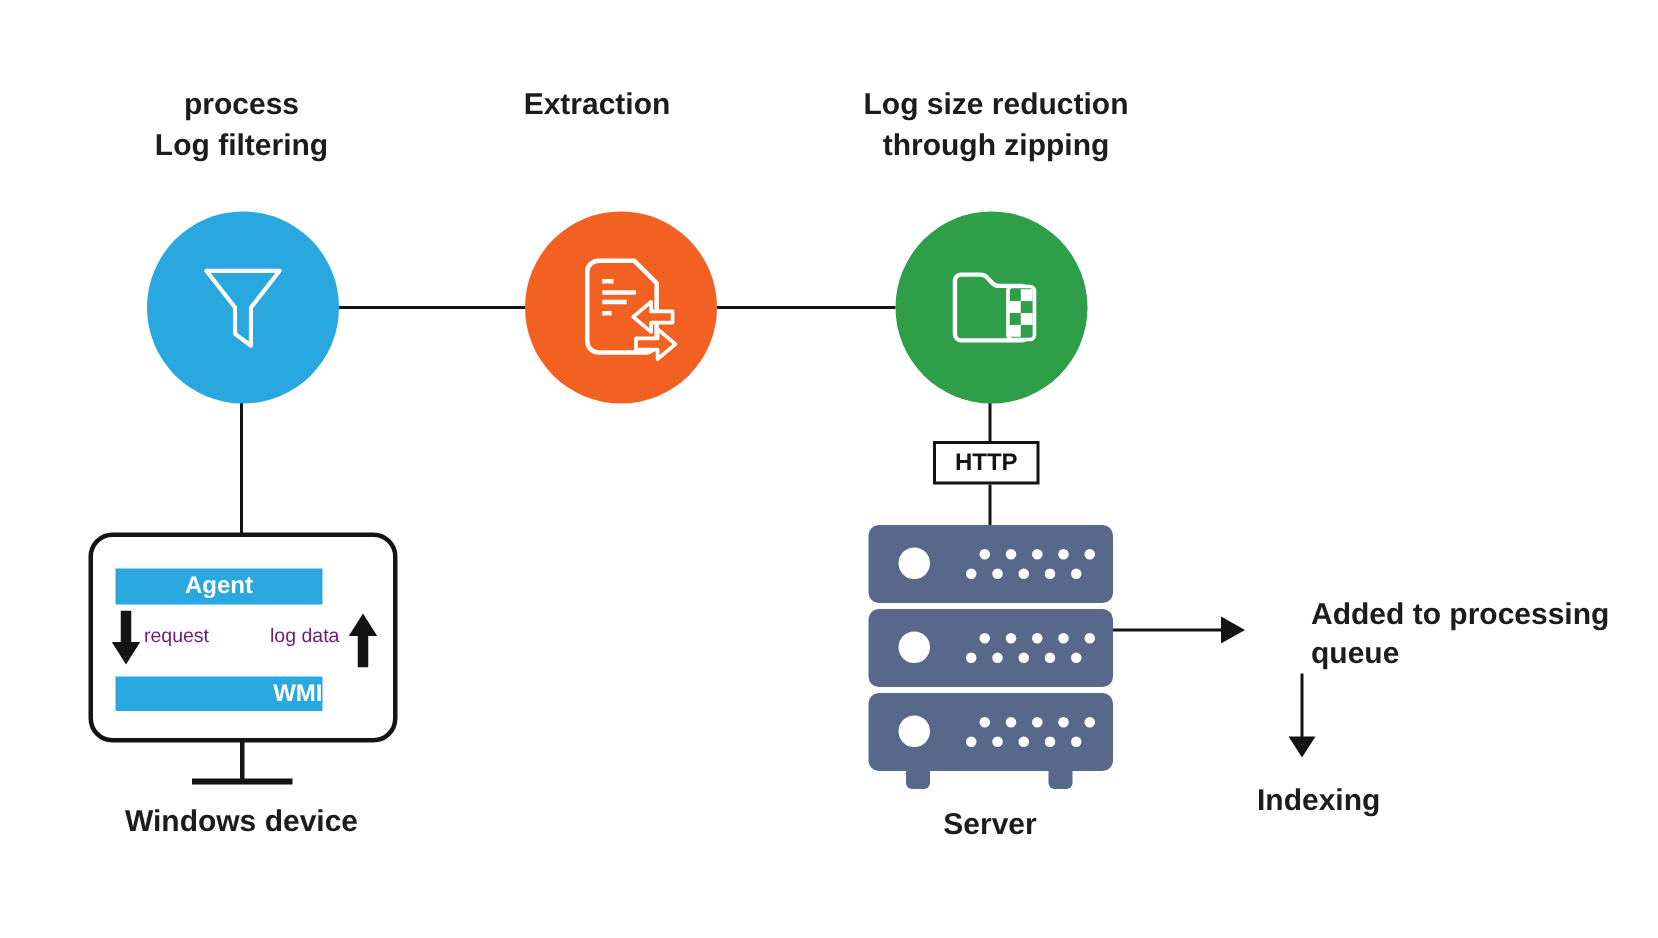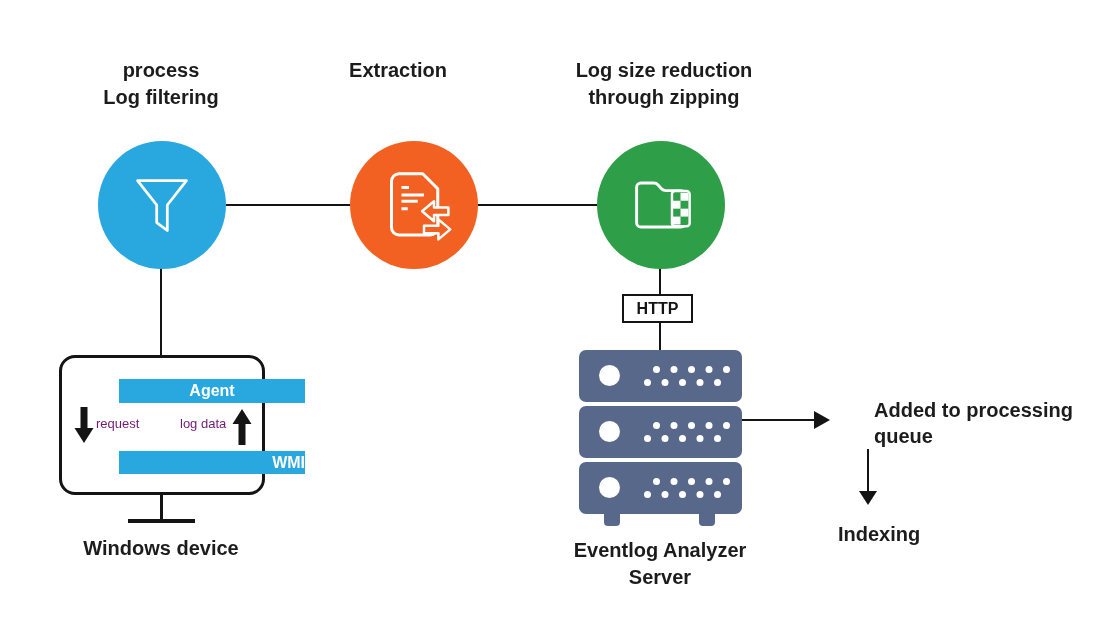--- a/index.html
+++ b/index.html
@@ -8,21 +8,21 @@
     font-family:"Liberation Sans", sans-serif;color:#1c1c1c;
   }
   .abs{position:absolute;}
   .hdr{position:absolute;width:240px;text-align:center;font-size:20px;font-weight:700;line-height:27px;color:#1c1c1c;}
   .circle{position:absolute;top:141px;width:128px;height:128px;border-radius:50%;display:flex;align-items:center;justify-content:center;}
   .circle-blue{background:var(--filter-blue);}
   .circle-orange{background:var(--extraction-orange);}
   .circle-green{background:var(--zip-green);}
   .wire{position:absolute;background:var(--line-black);}
   .monitor{position:absolute;left:59px;top:355px;width:206px;height:140px;border:3px solid #141414;border-radius:16px;box-sizing:border-box;background:#fff;}
-  .bar{position:absolute;left:77px;width:186px;background:var(--filter-blue);color:#fff;font-weight:700;font-size:16px;text-align:center;margin-left:42px;}
+  .bar{position:absolute;left:77px;width:138px;background:var(--filter-blue);color:#fff;font-weight:700;font-size:16px;text-align:center;}
   .bar-agent{top:379px;height:24px;line-height:24px;}
   .bar-wmi{top:451px;height:23px;line-height:23px;text-align:right;}
   .smalllbl{position:absolute;font-size:13px;color:#701a75;}
   .caption{position:absolute;font-size:20px;font-weight:700;color:#1c1c1c;text-align:center;}
   .caption-center{width:240px;text-align:center;line-height:27px;}
   .httpbox{position:absolute;left:622px;top:294px;width:71px;height:29px;border:2.5px solid #141414;box-sizing:border-box;background:#fff;
            display:flex;align-items:center;justify-content:center;font-size:16px;font-weight:700;color:#141414;}
   .server-unit{position:absolute;left:579px;width:163px;height:52px;background:var(--server-slate);border-radius:7px;z-index:1;}
   .led{position:absolute;left:20px;top:15px;width:21px;height:21px;border-radius:50%;background:#fff;}
   .dotrow{position:absolute;width:7px;height:7px;border-radius:50%;background:#fff;
@@ -121,21 +121,20 @@
     <div class="led"></div>
     <div class="dotrow r1"></div>
     <div class="dotrow r2"></div>
   </div>
   <div class="server-unit" style="top:462px;">
     <div class="led"></div>
     <div class="dotrow r1"></div>
     <div class="dotrow r2"></div>
   </div>
   <div class="caption caption-center" style="left:540px;top:537px;">
-    <div>Eventlog Analyzer</div>
     <div>Server</div>
   </div>
 
   <div class="wire" style="left:742px;top:418.5px;width:74px;height:2.4px;"></div>
   <div class="arrowhead-right" style="left:814px;top:411px;"></div>
   <div class="queue-text">
     <div>Added to processing</div>
     <div>queue</div>
   </div>
 

